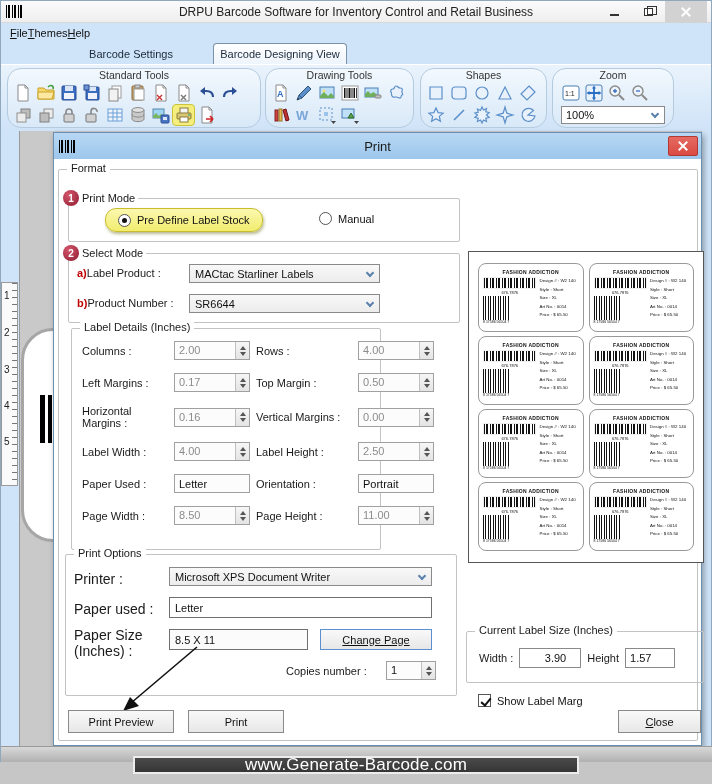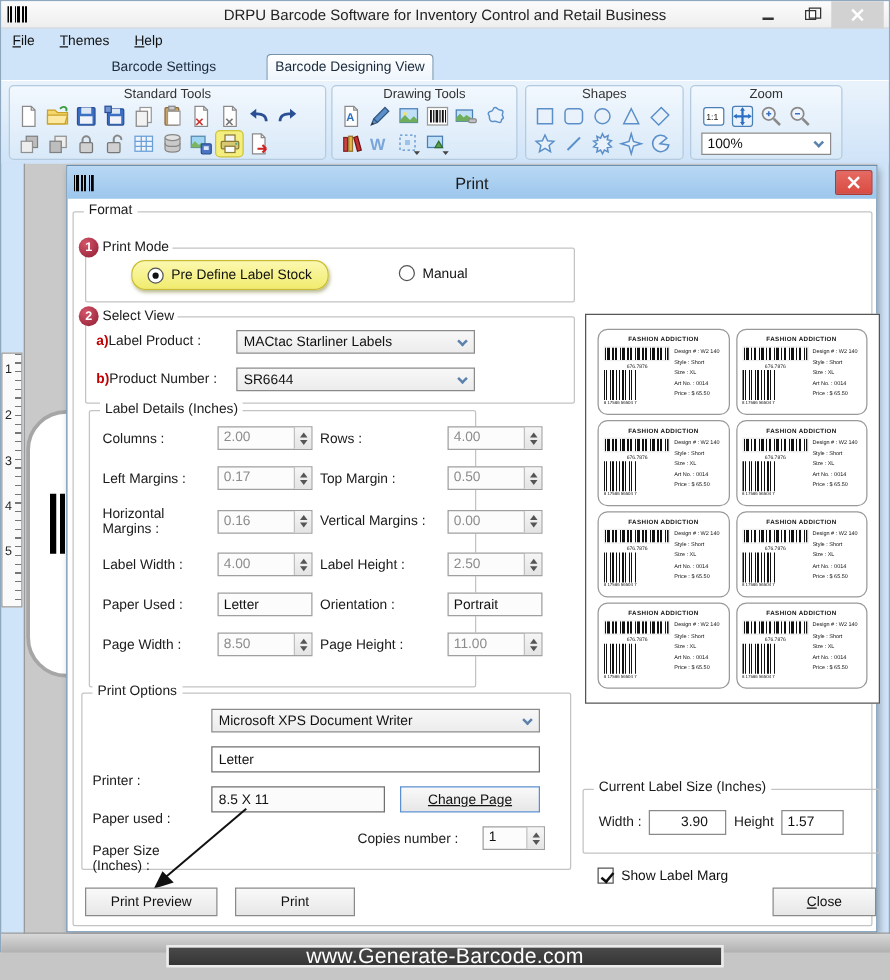--- a/index.html
+++ b/index.html
@@ -15,31 +15,31 @@
   .wbtn { width:34px; display:flex; align-items:center; justify-content:center; }
   .min-glyph { width:9px; height:2px; background:#333; margin-top:6px; }
   .rest-glyph { width:9px; height:8px; border:1px solid #333; position:relative; background:#fff; }
   .rest-glyph:before { content:""; position:absolute; left:2px; top:-3px; width:8px; height:7px; border:1px solid #333; }
   .wbtn-close { background:#d2d2d2; width:42px; }
   .x-glyph { position:relative; width:10px; height:10px; }
   .x-glyph:before,.x-glyph:after { content:""; position:absolute; left:4px; top:-1px; width:2px; height:12px; background:#fff; }
   .x-glyph:before { transform:rotate(45deg); } .x-glyph:after { transform:rotate(-45deg); }
 
   
-  #menubar { position:absolute; left:0; top:22px; width:100%; height:20px; background:#cfe4f8; display:flex; align-items:center; gap:20px; padding-left:9px; }
+  #menubar { position:absolute; left:0; top:22px; width:100%; height:20px; background:#cfe4f8; display:flex; align-items:center; padding-left:9px; }
   .menu-item { font-size:11px; color:#111; display:block; }
   .menu-item::first-letter { text-decoration:underline; }
   #tabrow { position:absolute; left:0; top:42px; width:100%; height:21px; background:#cfe4f8; }
   .tab { position:absolute; top:0; height:21px; font-size:11px; color:#1a2a3a; display:flex; align-items:center; justify-content:center; }
   #tab-settings { left:60px; width:140px; }
   #tab-design { left:212px; width:134px; background:linear-gradient(#ffffff,#eef5fc); border:1px solid #7a92a8; border-bottom:none; border-radius:4px 4px 0 0; }
 
   
   #toolbar { position:absolute; left:0; top:63px; width:100%; height:67px; background:linear-gradient(#eaf3fc,#cfe3f8); border-top:1px solid #ffffff; }
-  .tgroup { position:absolute; top:3px; height:60px; border:1px solid #b4cbdf; border-radius:4px; background:linear-gradient(#f2f8fe,#d9e9f8); }
+  .tgroup { position:absolute; top:3px; height:60px; border:1px solid #b4cbdf; border-radius:14px; background:linear-gradient(#f2f8fe,#d9e9f8); }
   .tgroup-label { display:block; text-align:center; font-size:10.5px; color:#333; height:13px; line-height:13px; }
   .ticons { display:flex; flex-wrap:wrap; padding:0 3px; }
   .tbicon { width:23px; height:22px; display:flex; align-items:center; justify-content:center; }
   .tbicon svg { width:20px; height:20px; }
   .tbicon.hl { background:#f3ee7d; border:1px solid #cdc33a; border-radius:4px; }
   #g-standard { left:6px;  width:254px; }
   #g-drawing  { left:264px; width:149px; }
   #g-shapes   { left:419px; width:127px; }
   #g-zoom     { left:551px; width:122px; }
   #g-zoom .ticons { padding-left:6px; }
@@ -97,21 +97,21 @@
   .spin { display:inline-flex; border:1px solid #a0a0a0; background:#fcfcfc; height:19px; width:76px; }
   .spin .sval { flex:1; font-size:11px; color:#8c8c8c; padding:2px 0 0 4px; overflow:hidden; }
   .spin .sval.black { color:#111; }
   .spin-btns { width:14px; border-left:1px solid #c0c0c0; background:linear-gradient(#f6f6f6,#e4e4e4); display:flex; flex-direction:column; align-items:center; justify-content:center; gap:2px; }
   .tri-up { width:0; height:0; border-left:3px solid transparent; border-right:3px solid transparent; border-bottom:4px solid #555; }
   .tri-dn { width:0; height:0; border-left:3px solid transparent; border-right:3px solid transparent; border-top:4px solid #555; }
   .field { display:flex; align-items:center; border:1px solid #a0a0a0; background:#fcfcfc; height:19px; width:76px; font-size:11px; color:#111; padding-left:4px; }
 
   
   #po-group { left:6px; top:384px; width:392px; height:142px; }
-  .po-label { position:absolute; left:8px; font-size:11px; color:#1a1a1a; width:92px;margin-top:48px; }
+  .po-label { position:absolute; left:8px; font-size:14px; color:#1a1a1a; width:92px; }
   #po-printer-dd { position:absolute; left:103px; top:12px; width:263px; }
   #po-paper-box, #po-size-box { position:absolute; background:#fff; border:1px solid #707070; font-size:11px; color:#111; display:flex; align-items:center; padding-left:5px; }
   #po-paper-box { left:103px; top:42px; width:263px; height:21px; }
   #po-size-box  { left:103px; top:74px; width:139px; height:21px; background:#fbfbfb; }
   .btn { background:linear-gradient(#f9f9f9,#e7e7e7); border:1px solid #8a8a8a; font-size:11px; color:#111; display:flex; align-items:center; justify-content:center; }
   #po-change-btn { position:absolute; left:254px; top:74px; width:112px; height:21px; border:1px solid #5a8fd0;text-decoration:underline; }
   #po-copies-label { position:absolute; left:220px; top:110px; font-size:11px; color:#1a1a1a; }
   #po-copies-spin { position:absolute; left:320px; top:106px; width:50px; }
 
   
@@ -528,21 +528,21 @@
         </div>
         <div id="pm-manual">
           <span class="radio"></span>
           <span>Manual</span>
         </div>
       </div>
 
       <div class="group" id="sl-group">
         <div class="legend-wrap">
           <span class="badge">2</span>
-          <span class="ltext">Select View</span>
+          <span class="ltext">Select Mode</span>
         </div>
         <div class="sl-row" id="sl-row-a">
           <span class="prefix">a)</span>
           <span class="flabel">Label Product :</span>
         </div>
         <div class="dd" id="sl-dd-a">
           <span class="dd-val">MACtac Starliner Labels</span>
           <span class="chev"></span>
         </div>
         <div class="sl-row" id="sl-row-b">

